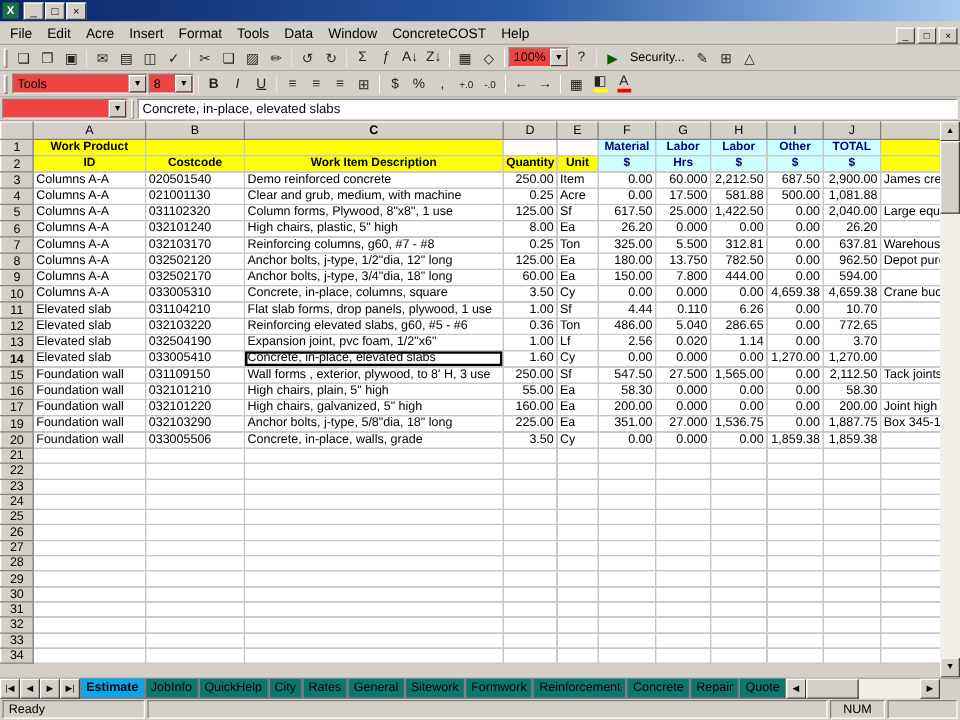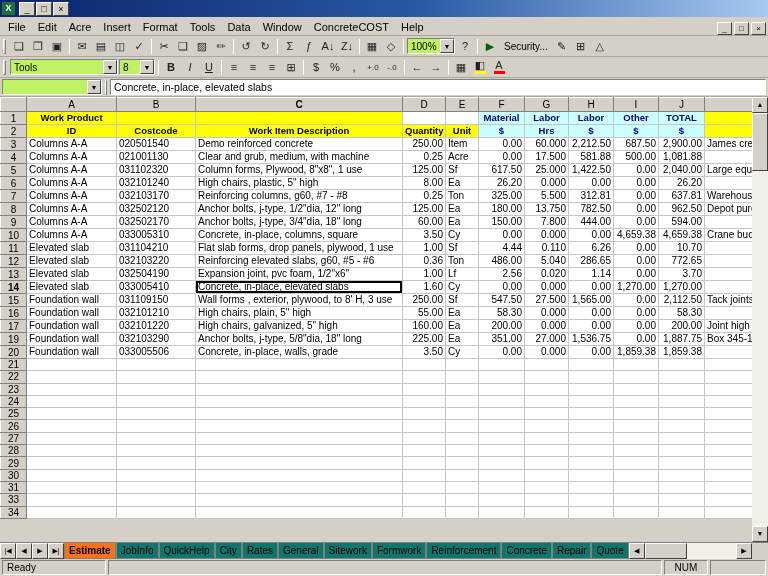--- a/index.html
+++ b/index.html
@@ -13,21 +13,21 @@
   
   .menubar{height:19px;display:flex;align-items:flex-end;padding-left:2px;border-bottom:1px solid #aca899;}
   .menu-item{padding:2px 6px;white-space:nowrap;}
   .menuspacer{flex:1;}
   .wbbtn{width:15px;height:13px;background:#d4d0c8;border:1px solid;border-color:#fff #404040 #404040 #fff;font-size:8px;line-height:11px;text-align:center;margin-right:2px;}
   
   .toolbar{height:21px;display:flex;align-items:center;gap:1px;padding:0 2px;border-bottom:1px solid #aca899;background:#d4d0c8;}
   .handle{width:3px;height:15px;border:1px solid;border-color:#fff #808080 #808080 #fff;margin:0 3px 0 1px;flex:0 0 auto;}
   .tbtn{min-width:18px;height:17px;display:flex;align-items:center;justify-content:center;font-size:11px;color:#222;padding:0 1px;flex:0 0 auto;}
   .tsep{width:1px;height:15px;background:#808080;border-right:1px solid #fff;margin:0 2px;flex:0 0 auto;}
-  .combo{background:#bef264;border:1px solid;border-color:#808080 #fff #fff #808080;height:16px;display:flex;align-items:center;font-size:10px;padding-left:3px;flex:0 0 auto;}
+  .combo{background:#ef4444;border:1px solid;border-color:#808080 #fff #fff #808080;height:16px;display:flex;align-items:center;font-size:10px;padding-left:3px;flex:0 0 auto;}
   .combo .arrow{width:14px;height:14px;background:#d4d0c8;border:1px solid;border-color:#fff #404040 #404040 #fff;margin-left:auto;font-size:7px;text-align:center;line-height:13px;}
   .runglyph{color:#006400;}
   .seclabel{padding:0 4px;white-space:nowrap;font-size:10px;}
   .underbar{display:flex;flex-direction:column;align-items:center;line-height:9px;}
   .underbar .bar{width:11px;height:3px;margin-top:1px;}
   
   .formulabar{height:19px;display:flex;align-items:center;gap:3px;padding:0 2px;background:#d4d0c8;border-bottom:1px solid #aca899;}
   .namebox{width:100px;}
   .fdiv{width:2px;height:15px;border:1px solid;border-color:#fff #808080 #808080 #fff;}
   .formula-area{flex:1;background:#fff;border:1px solid;border-color:#808080 #fff #fff #808080;height:16px;font-size:10.5px;padding:0 3px;display:flex;align-items:center;white-space:nowrap;overflow:hidden;}
@@ -46,29 +46,29 @@
   
   .vscroll{position:absolute;right:0;top:0;bottom:0;width:16px;background:#f1efe7;display:flex;flex-direction:column;}
   .sbtn{width:16px;height:16px;background:#d4d0c8;border:1px solid;border-color:#fff #404040 #404040 #fff;font-size:7px;text-align:center;line-height:14px;flex:0 0 auto;}
   .vthumb{width:16px;height:58px;background:#d4d0c8;border:1px solid;border-color:#fff #404040 #404040 #fff;flex:0 0 auto;}
   .vtrack{flex:1;}
   
   .bottombar{height:17px;display:flex;align-items:stretch;background:#d4d0c8;border-top:1px solid #808080;}
   .navbtn{width:16px;background:#d4d0c8;border:1px solid;border-color:#fff #404040 #404040 #fff;font-size:7px;display:flex;align-items:center;justify-content:center;flex:0 0 auto;}
   .tabs{display:flex;align-items:stretch;flex:0 0 auto;}
   .tab{border:1px solid #808080;border-top:none;background:#0f766e;padding:0 4px;font-size:10px;display:flex;align-items:center;white-space:nowrap;}
-  .tab.active{background:#f97316;font-weight:bold;}
+  .tab.active{background:#0ea5e9;font-weight:bold;}
   .hscroll{flex:1;display:flex;align-items:stretch;background:#f1efe7;}
   .hthumb{width:42px;background:#d4d0c8;border:1px solid;border-color:#fff #404040 #404040 #fff;flex:0 0 auto;}
   .htrack{flex:1;}
   .corner{width:16px;background:#d4d0c8;flex:0 0 auto;}
   
   .statusbar{height:17px;display:flex;gap:2px;padding:1px 2px;background:#d4d0c8;align-items:stretch;}
   .panel{border:1px solid;border-color:#808080 #fff #fff #808080;font-size:10px;padding:0 4px;display:flex;align-items:center;}
-  .p-ready{width:104px;}
+  .p-ready{width:114px;}
   .p-main{flex:1;}
   .p-small{width:44px;justify-content:center;}
   .p-end{width:56px;}
 </style>
 </head>
 <body>
 
 <div class="app">
 
   <div class="titlebar">
@@ -649,20 +649,34 @@
             <td class="cell"></td>
             <td class="cell"></td>
             <td class="cell"></td>
             <td class="cell"></td>
             <td class="cell"></td>
             <td class="cell"></td>
             <td class="cell"></td>
             <td class="cell"></td>
           </tr>
           <tr>
+            <th class="hdr">32</th>
+            <td class="cell"></td>
+            <td class="cell"></td>
+            <td class="cell"></td>
+            <td class="cell"></td>
+            <td class="cell"></td>
+            <td class="cell"></td>
+            <td class="cell"></td>
+            <td class="cell"></td>
+            <td class="cell"></td>
+            <td class="cell"></td>
+            <td class="cell"></td>
+          </tr>
+          <tr>
             <th class="hdr">33</th>
             <td class="cell"></td>
             <td class="cell"></td>
             <td class="cell"></td>
             <td class="cell"></td>
             <td class="cell"></td>
             <td class="cell"></td>
             <td class="cell"></td>
             <td class="cell"></td>
             <td class="cell"></td>

